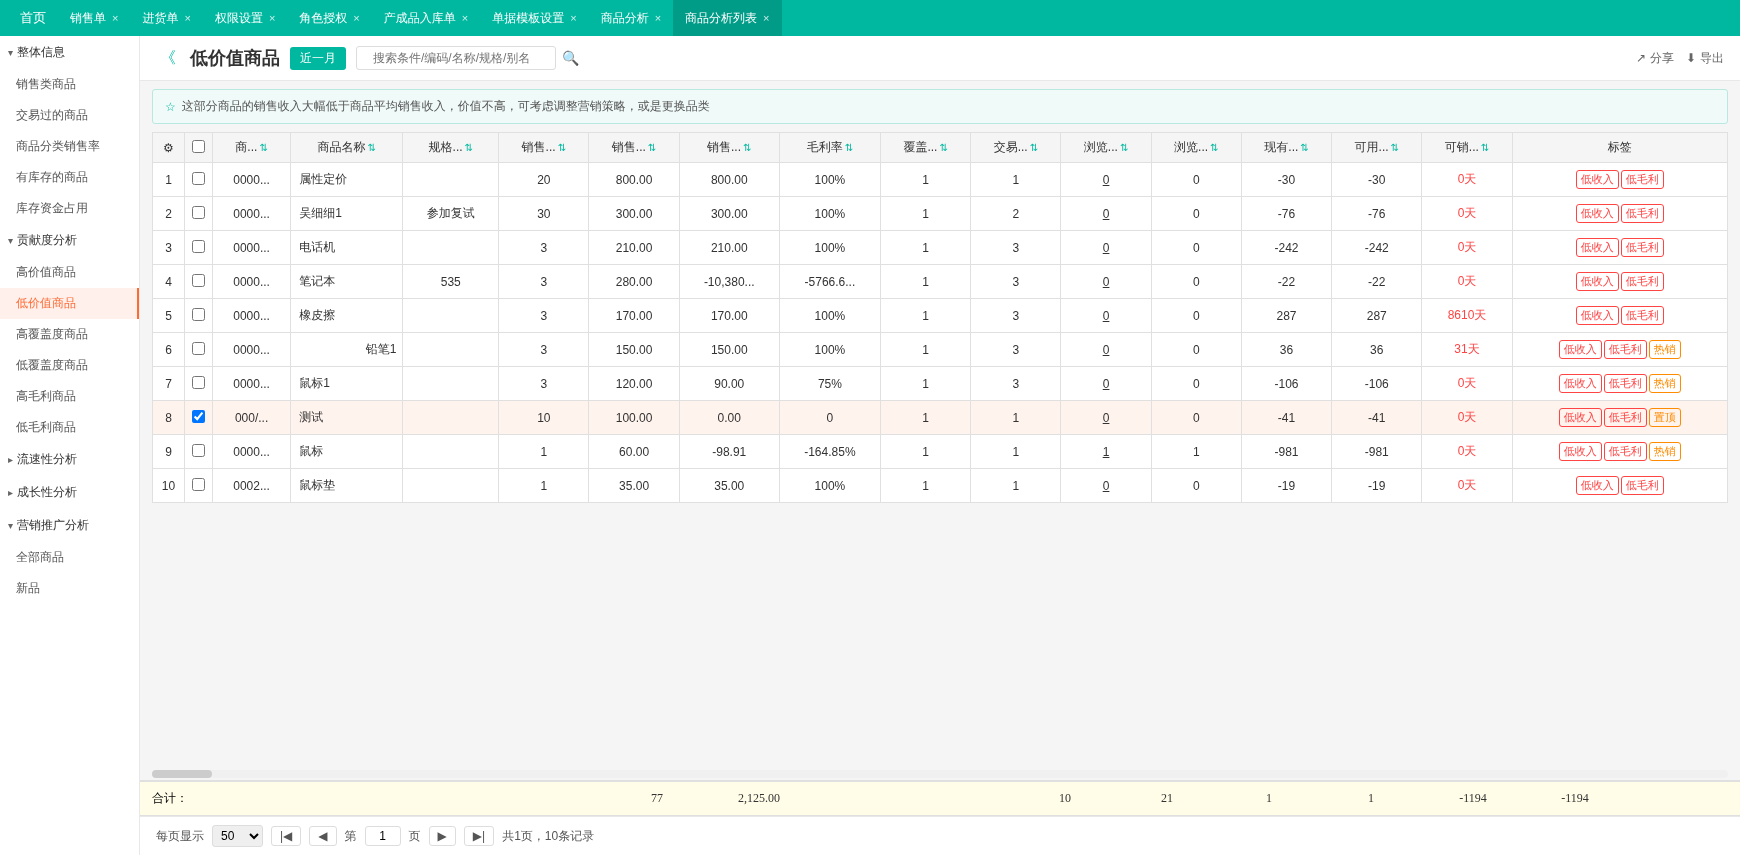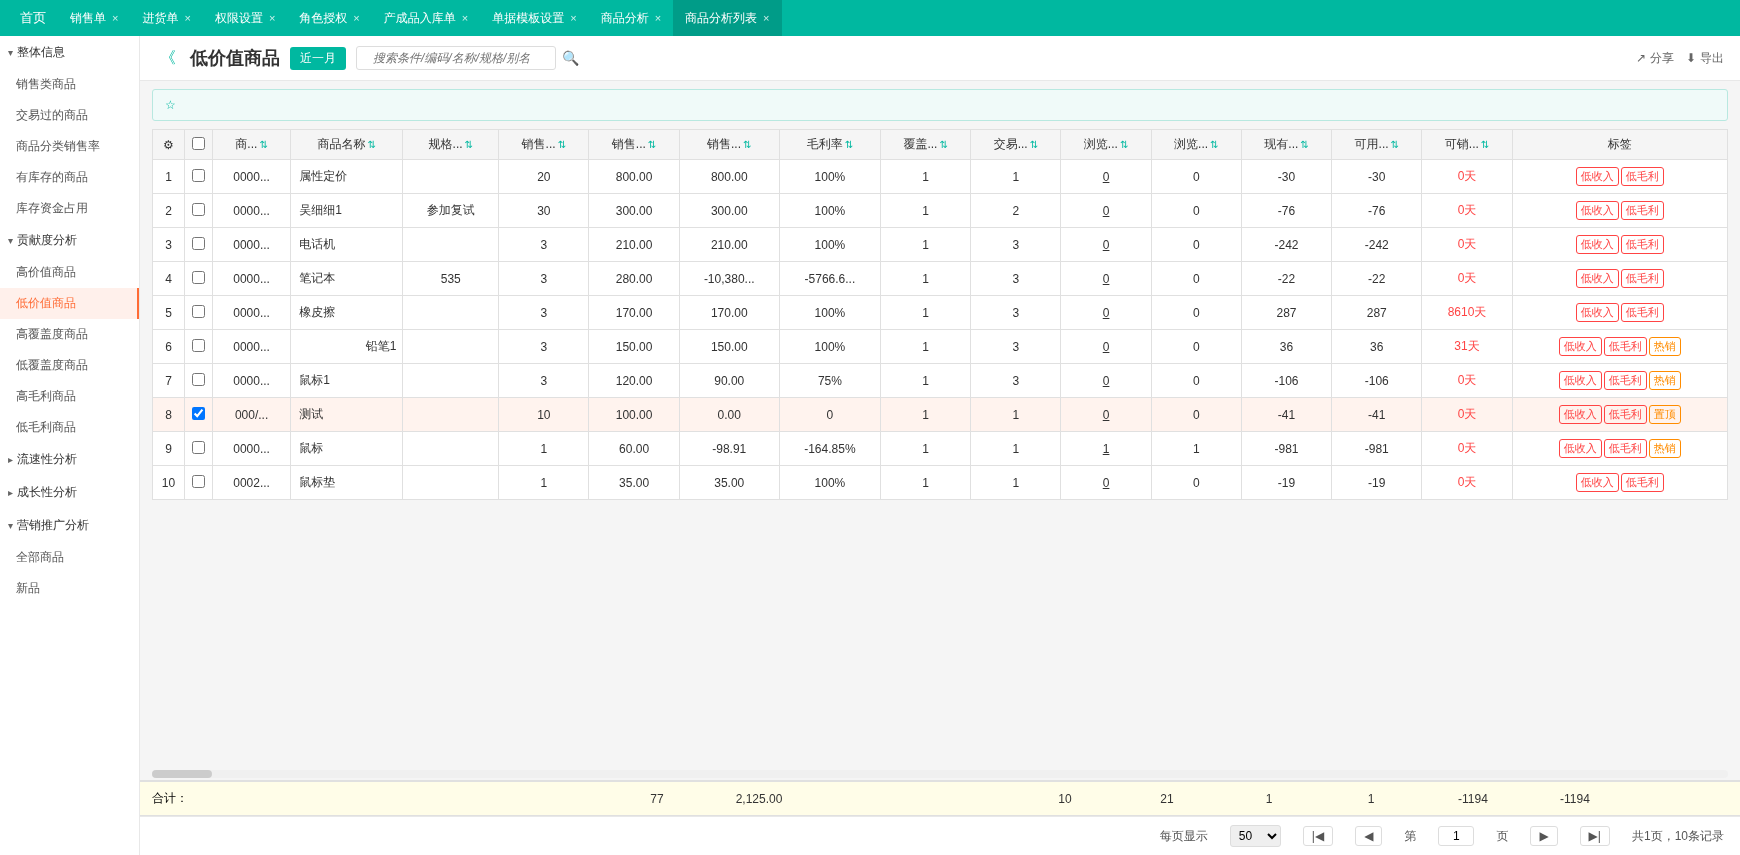--- a/index.html
+++ b/index.html
@@ -103,21 +103,20 @@
       cursor: pointer;
       font-size: 12px;
     }
     .search-box {
       border: 1px solid #ddd;
       border-radius: 3px;
       padding: 4px 16px;
       width: 200px;
       color: #999;
       outline: none;
-      font-style: italic;
     }
     .search-icon-btn {
       background: none;
       border: none;
       cursor: pointer;
       color: #00b8a0;
       font-size: 14px;
       margin-left: -4px;
     }
     .header-actions {
@@ -217,31 +216,31 @@
     .total-row {
       display: flex;
       gap: 0;
       flex: 1;
     }
     .total-cell {
       flex: 1;
       text-align: center;
       color: #333;
       padding: 0 4px;
+      font-family: Liberation Serif, serif;
     }
 
     
     .pagination-bar {
       background: white;
       border-top: 1px solid #e8e8e8;
       display: flex;
       align-items: center;
-      justify-content: flex-end;
       padding: 8px 16px;
-      gap: 22px;
+      gap: 8px;
       color: #555;
     }
     .page-size-select {
       border: 1px solid #ddd;
       border-radius: 3px;
       padding: 2px 4px;
     }
     .page-btn {
       background: none;
       border: 1px solid #ddd;
@@ -379,20 +378,21 @@
         </button>
         <button class="action-btn">
           <span>⬇</span>
           <span>导出</span>
         </button>
       </div>
     </div>
 
     <div class="info-banner">
       <span style="color:#00b8a0;">☆</span>
+      <span>这部分商品的销售收入大幅低于商品平均销售收入，价值不高，可考虑调整营销策略，或是更换品类</span>
     </div>
 
     <div class="table-area">
       <table>
         <thead>
           <tr>
             <th style="width:32px;">⚙</th>
             <th style="width:28px;"><input type="checkbox" style=""></th>
             <th>
                 <div class="th-inner">

